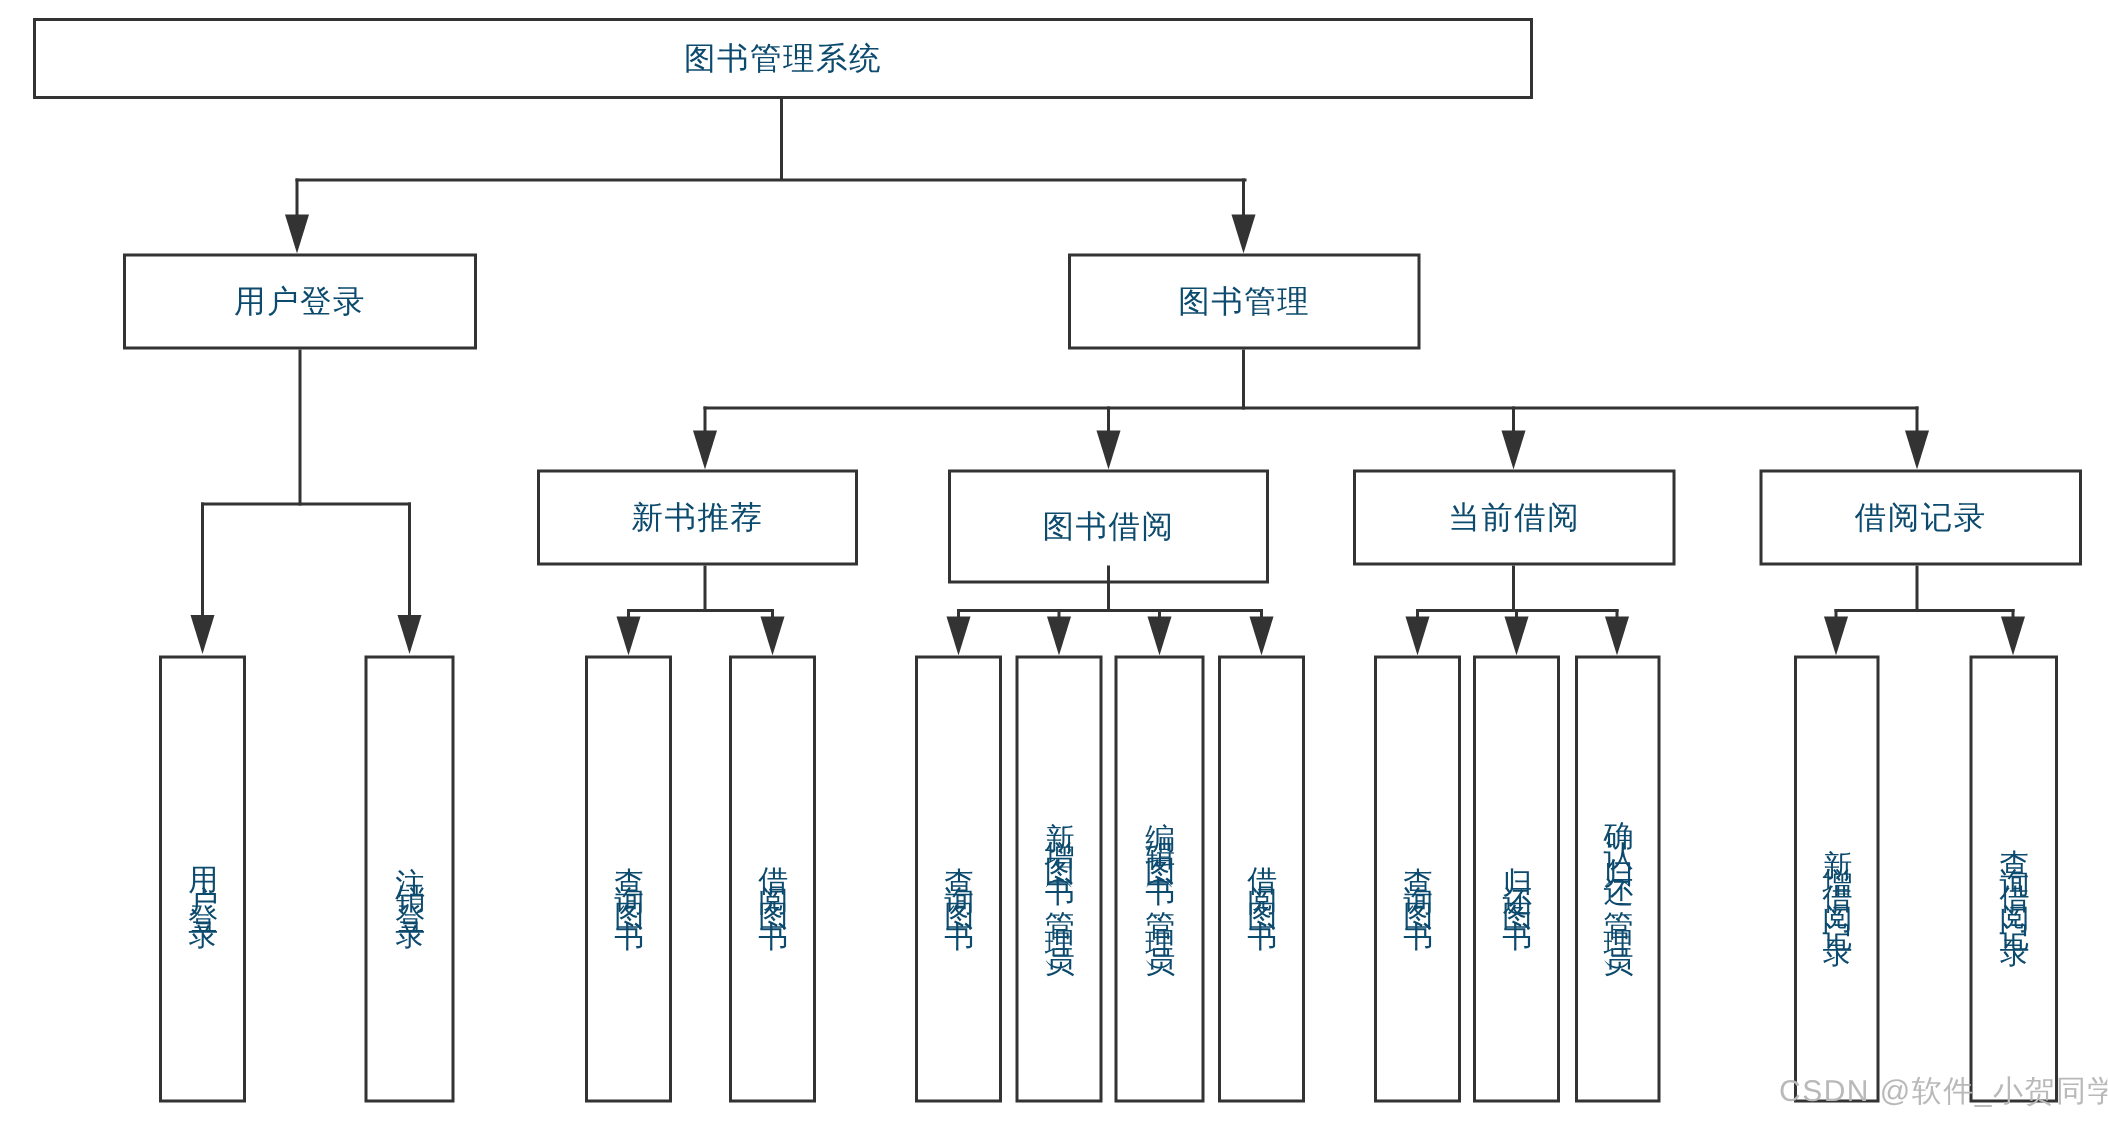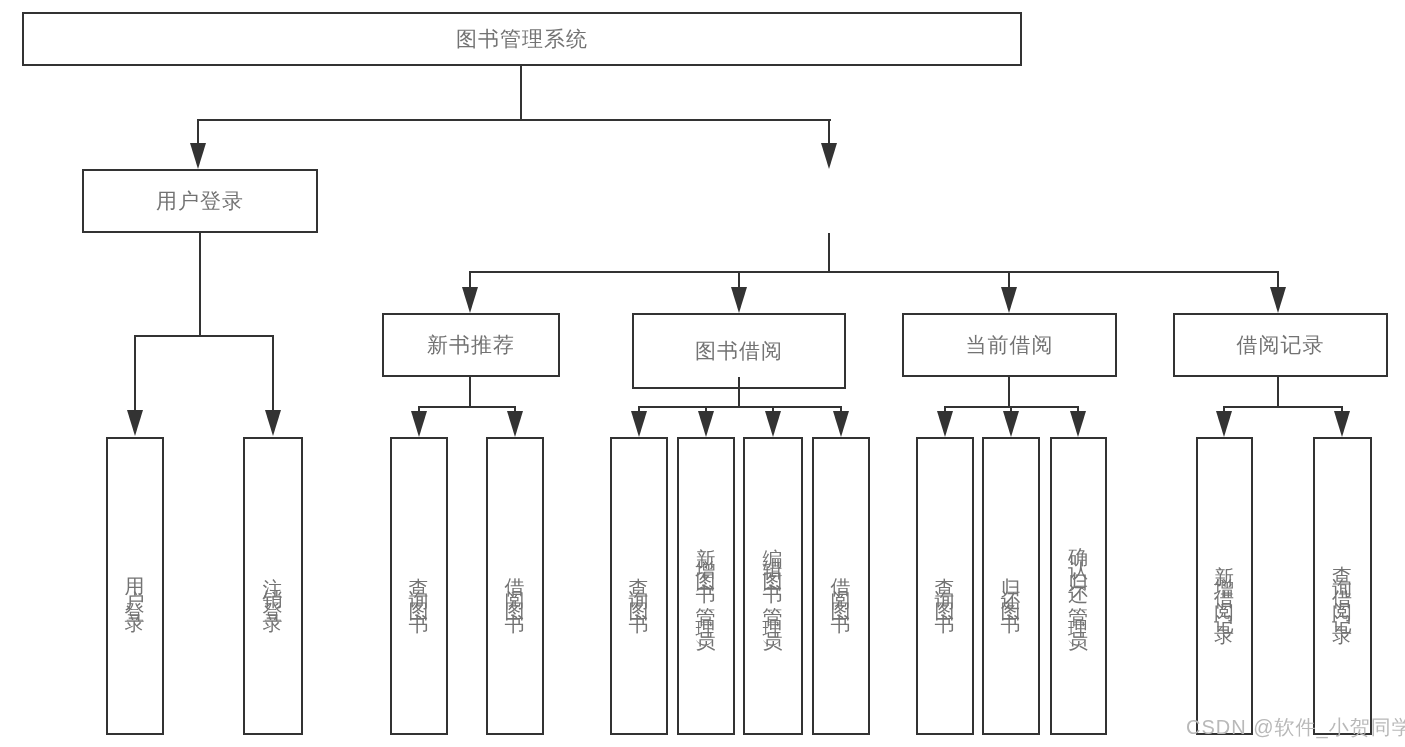--- a/index.html
+++ b/index.html
@@ -8,21 +8,21 @@
 
   
   .box{
     position:absolute;
     box-sizing:border-box;
     background:#ffffff;
     border:2px solid #333333;
     display:flex;
     align-items:center;
     justify-content:center;
-    color:#737373;
+    color:#0c4a6e;
   }
   .hbox{font-size:21px;letter-spacing:1px;}
   .vbox{overflow:hidden;}
   .vbox .vtext{
     writing-mode:vertical-rl;
     text-orientation:mixed;
     font-size:20px;
     letter-spacing:12px;
     line-height:1;
     white-space:nowrap;
@@ -59,40 +59,43 @@
   <div class="vl" style="left:520px;top:66px;height:54px;"></div>
   <div class="hl" style="left:197px;top:119px;width:634px;"></div>
   <div class="vl" style="left:197px;top:119px;height:27px;"></div>
   <div class="ah" style="left:190px;top:143px;"></div>
   <div class="vl" style="left:828px;top:119px;height:27px;"></div>
   <div class="ah" style="left:821px;top:143px;"></div>
 
   <div class="box hbox" style="left:82px;top:169px;width:236px;height:64px;">
     <span>用户登录</span>
   </div>
+  <div class="box hbox" style="left:712px;top:169px;width:235px;height:64px;">
+    <span>图书管理</span>
+  </div>
 
   <div class="vl" style="left:199px;top:233px;height:104px;"></div>
   <div class="hl" style="left:134px;top:335px;width:140px;"></div>
   <div class="vl" style="left:134px;top:335px;height:76px;"></div>
   <div class="ah" style="left:127px;top:410px;"></div>
   <div class="vl" style="left:272px;top:335px;height:76px;"></div>
   <div class="ah" style="left:265px;top:410px;"></div>
 
   <div class="vl" style="left:828px;top:233px;height:40px;"></div>
   <div class="hl" style="left:469px;top:271px;width:810px;"></div>
   <div class="vl" style="left:469px;top:271px;height:19px;"></div>
   <div class="ah" style="left:462px;top:287px;"></div>
   <div class="vl" style="left:738px;top:271px;height:19px;"></div>
   <div class="ah" style="left:731px;top:287px;"></div>
   <div class="vl" style="left:1008px;top:271px;height:19px;"></div>
   <div class="ah" style="left:1001px;top:287px;"></div>
   <div class="vl" style="left:1277px;top:271px;height:19px;"></div>
   <div class="ah" style="left:1270px;top:287px;"></div>
 
-  <div class="box hbox" style="left:382px;top:313px;width:178px;height:64px;">
+  <div class="box hbox" style="left:358px;top:313px;width:214px;height:64px;">
     <span>新书推荐</span>
   </div>
   <div class="box hbox" style="left:632px;top:313px;width:214px;height:76px;">
     <span>图书借阅</span>
   </div>
   <div class="box hbox" style="left:1173px;top:313px;width:215px;height:64px;">
     <span>借阅记录</span>
   </div>
   <div class="box hbox" style="left:902px;top:313px;width:215px;height:64px;">
     <span>当前借阅</span>

